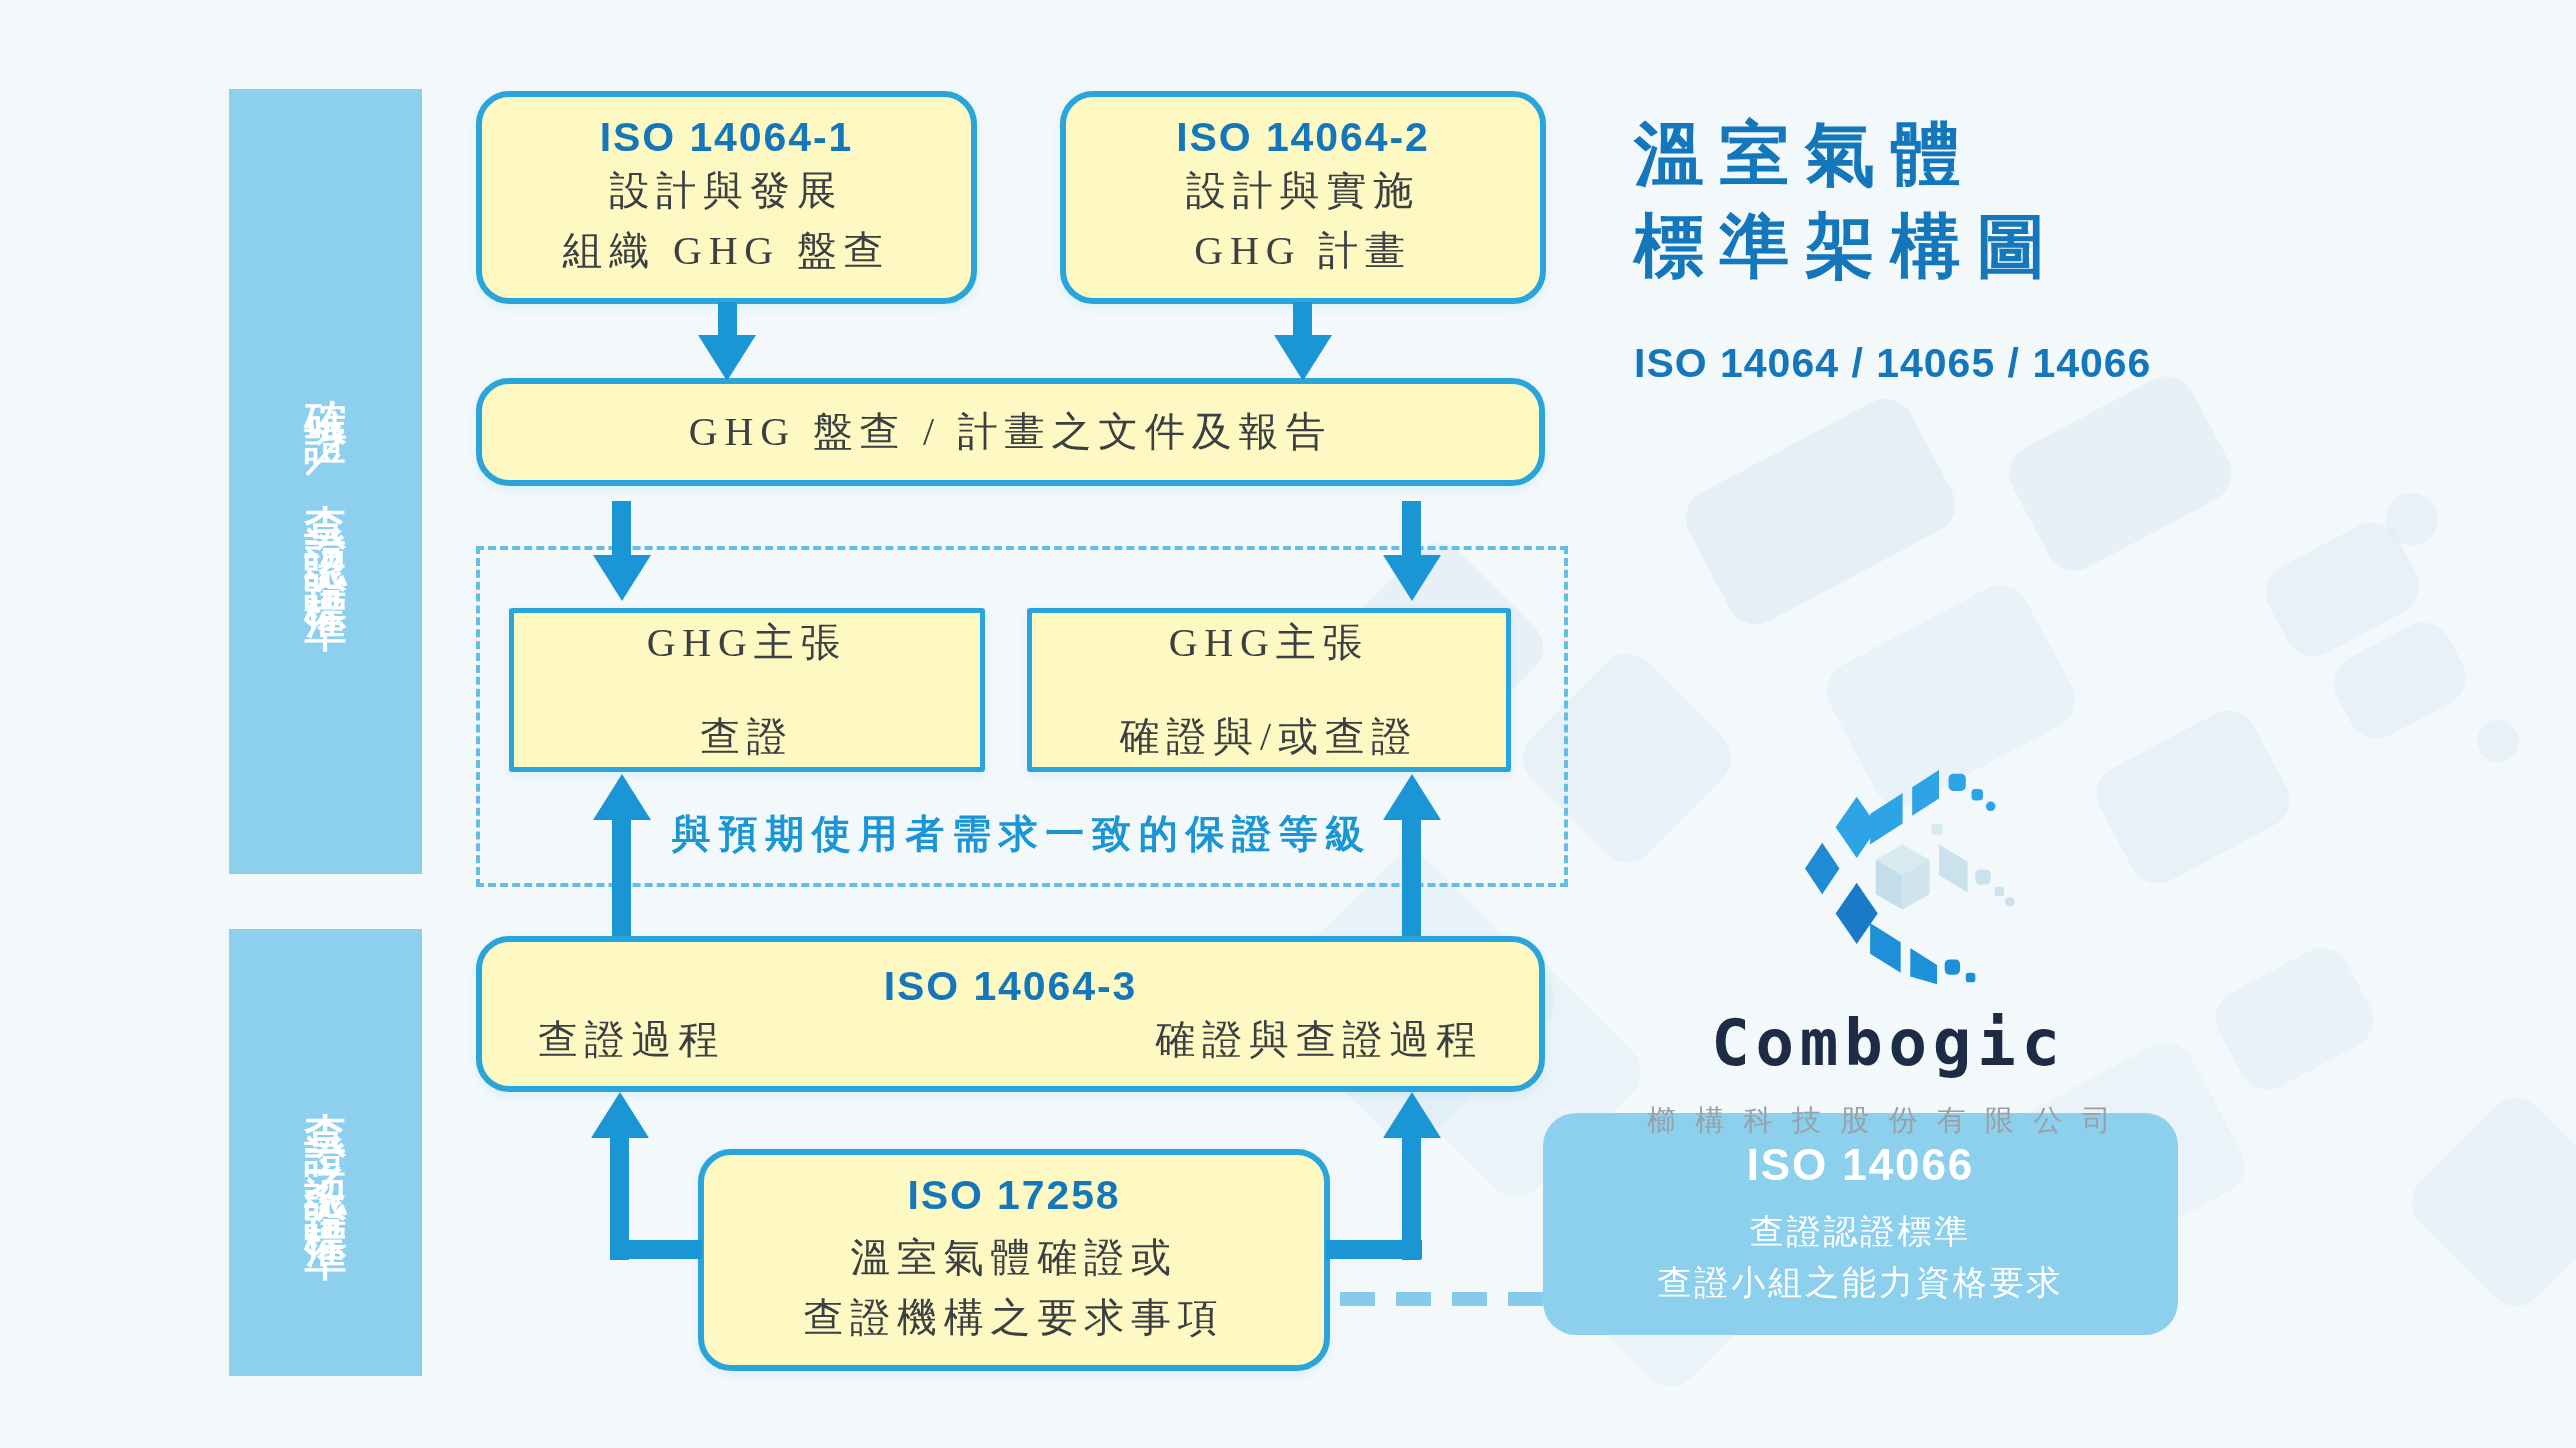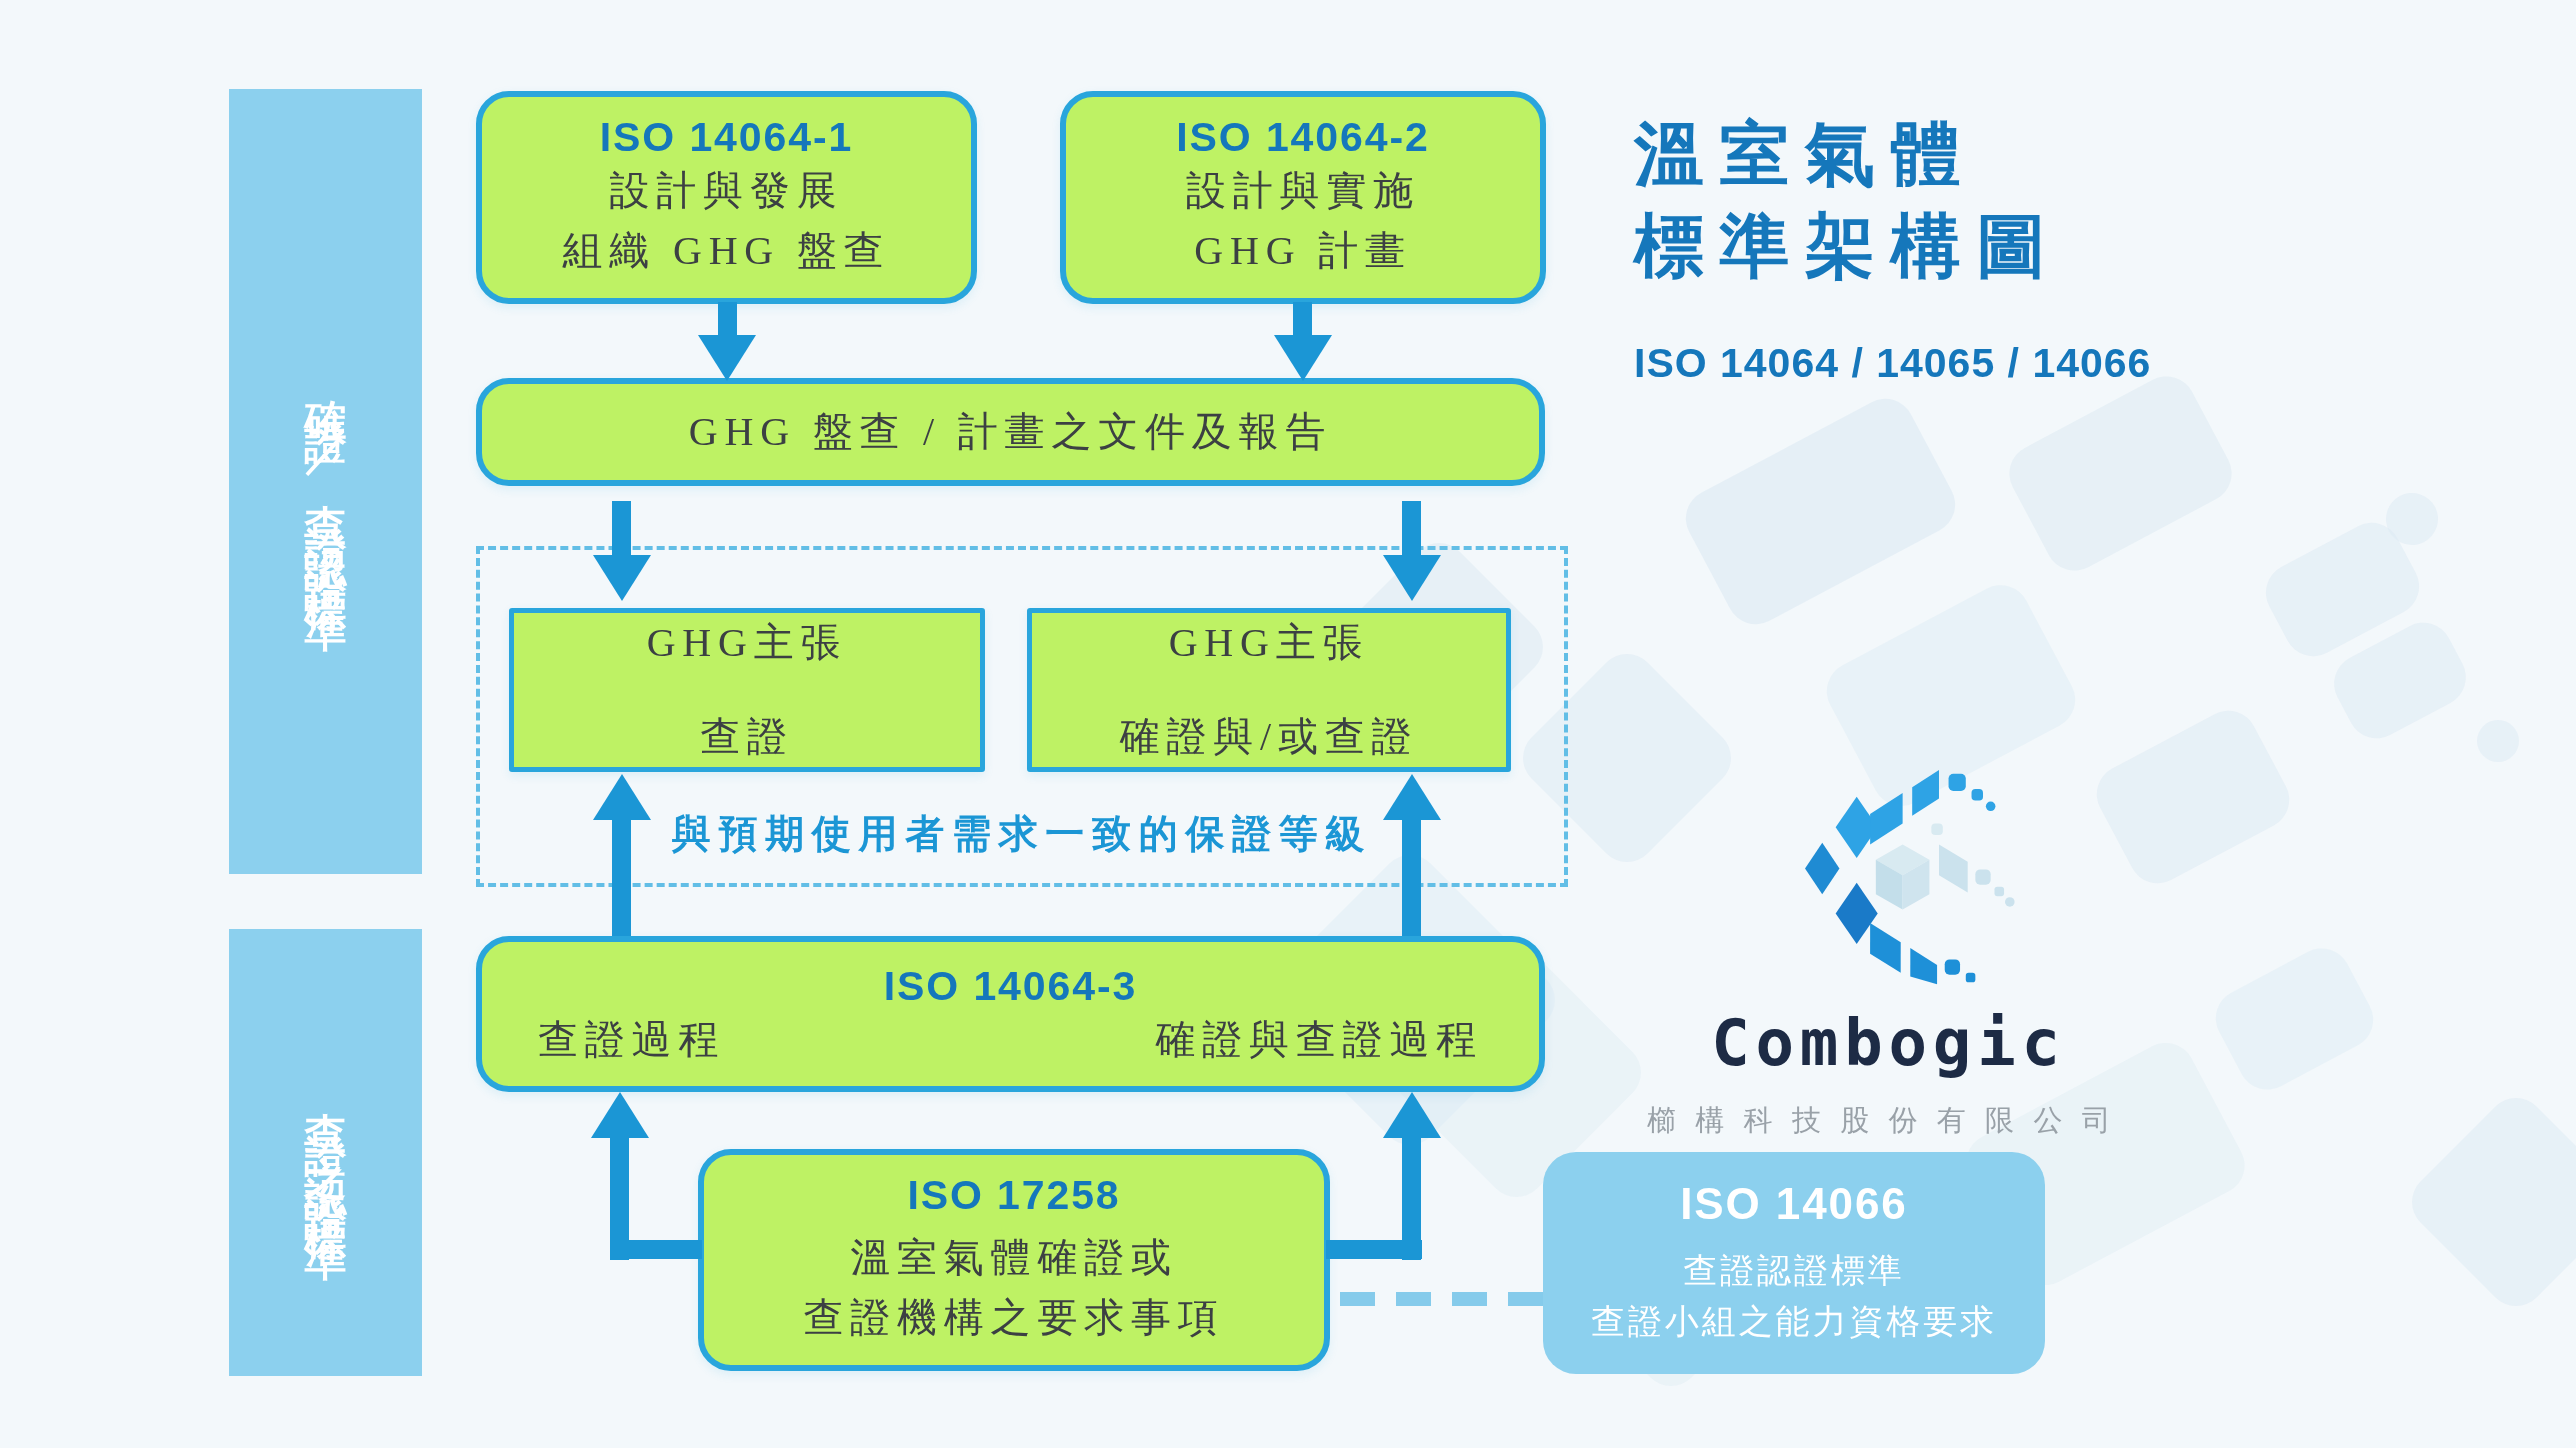--- a/index.html
+++ b/index.html
@@ -22,21 +22,21 @@
   
   .wm{position:absolute;background:var(--watermark);border-radius:29px;z-index:0;}
 
   
   .panel{position:absolute;left:229px;width:193px;background:var(--panel-blue);z-index:1;
          display:flex;align-items:center;justify-content:center;}
   .panel-label{writing-mode:vertical-rl;text-orientation:upright;color:#fff;font-size:42px;
                font-weight:700;letter-spacing:21px;}
 
   
-  .box{position:absolute;background:#bef264;border:6.8px solid var(--border-blue);border-radius:33px;
+  .box{position:absolute;background:#fef9c3;border:6.8px solid var(--border-blue);border-radius:33px;
        z-index:2;display:flex;flex-direction:column;align-items:center;justify-content:center;
        box-shadow:0 3.9px 9.7px rgba(41,165,220,0.10);}
   .box-title{color:var(--accent-blue);font-weight:700;font-size:41px;letter-spacing:1.9px;}
   .box-line{color:var(--text-dark);font-size:40px;letter-spacing:6.8px;line-height:1.5;font-family:Liberation Serif, serif;}
 
   
   .dashed-region{position:absolute;left:476px;top:546px;width:1092px;height:341px;
                  border:4.8px dashed var(--dash-blue);z-index:1;}
   .assurance{position:absolute;left:476px;top:807px;width:1092px;text-align:center;
              color:var(--line-blue);font-size:39px;font-weight:700;letter-spacing:7.7px;z-index:2;}
@@ -162,21 +162,21 @@
   <div class="shaft-h" style="left:1326px;top:1240px;width:96px;"></div>
 
   <div class="box" style="left:698px;top:1149px;width:632px;height:222px;">
     <div class="box-title" style="margin-bottom:9.7px;">ISO 17258</div>
     <div class="box-line">溫室氣體確證或</div>
     <div class="box-line">查證機構之要求事項</div>
   </div>
 
   <div class="dash-h" style="left:1340px;top:1292px;width:204px;"></div>
 
-  <div class="iso14066" style="left:1543px;top:1152px;width:502px;height:222px;">
+  <div class="iso14066" style="left:1543px;top:1113px;width:635px;height:222px;">
     <div class="t">ISO 14066</div>
     <div class="l">查證認證標準</div>
     <div class="l">查證小組之能力資格要求</div>
   </div>
 
   <div class="main-title">
     <div>溫室氣體</div>
     <div>標準架構圖</div>
   </div>
   <div class="subtitle">ISO 14064 / 14065 / 14066</div>

